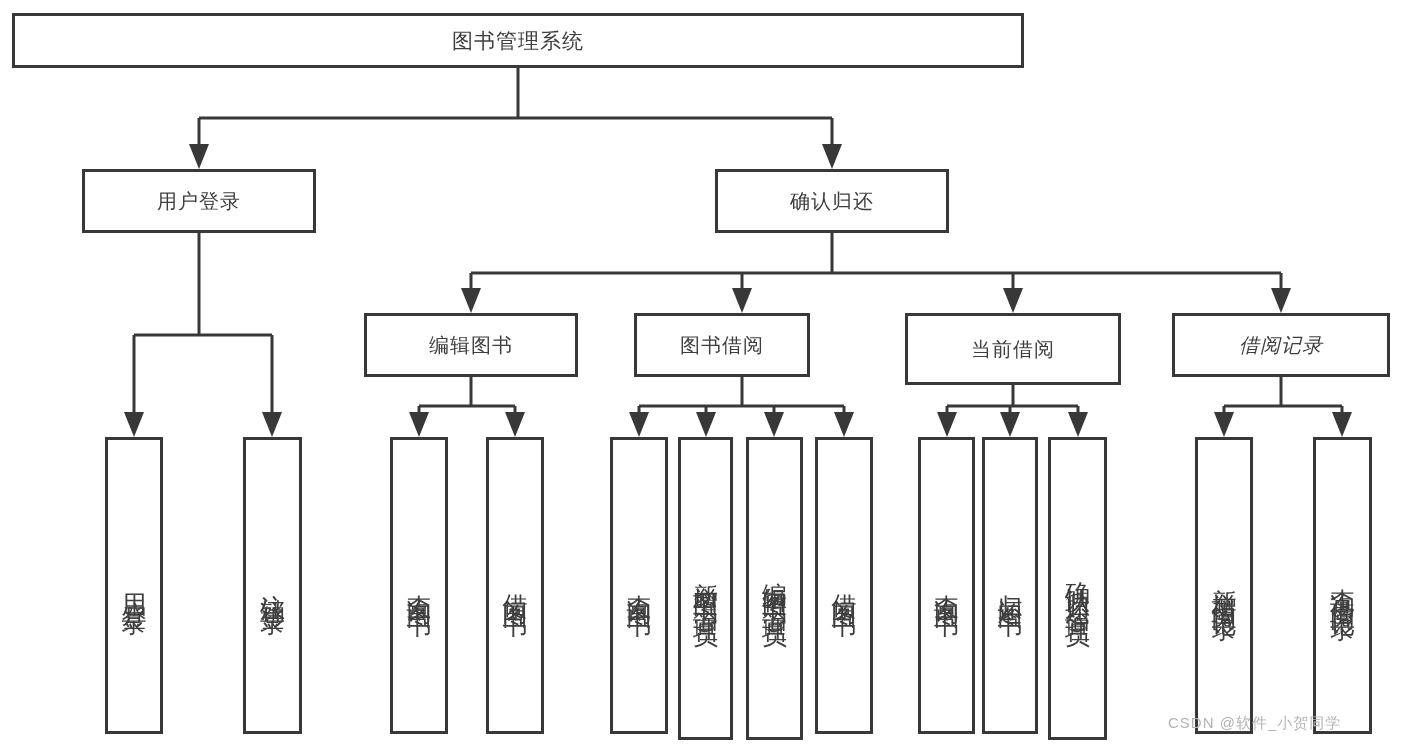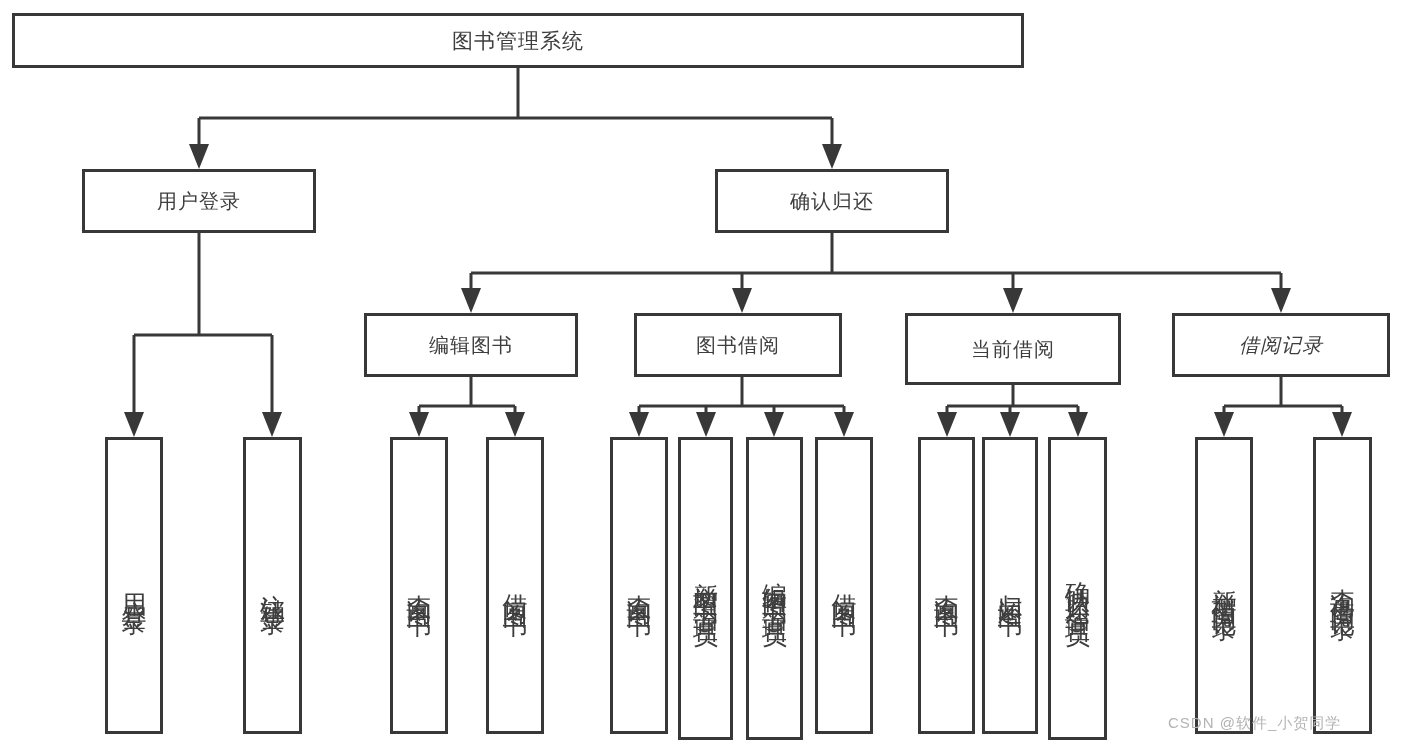--- a/index.html
+++ b/index.html
@@ -49,21 +49,21 @@
     line-height: 1;
     white-space: nowrap;
   }
 
   
   .n-root   { left: 12px;   top: 13px;  width: 1012px; height: 55px; }
   .n-login  { left: 82px;   top: 169px; width: 234px;  height: 64px; }
   .n-mgmt   { left: 715px;  top: 169px; width: 234px;  height: 64px; }
 
   .n-newb   { left: 364px;  top: 313px; width: 214px;  height: 64px; }
-  .n-borr   { left: 634px;  top: 313px; width: 208px;  height: 64px; }
+  .n-borr   { left: 634px;  top: 313px; width: 176px;  height: 64px; }
   .n-curr   { left: 905px;  top: 313px; width: 216px;  height: 72px; }
   .n-rec    { left: 1172px; top: 313px; width: 218px;  height: 64px; font-style: italic; }
 
   .leaf { top: 437px; height: 297px; }
   .leaf.tall { height: 303px; }
 
   .lf-login1 { left: 105px;  width: 58px; }
   .lf-login2 { left: 243px;  width: 59px; }
   .lf-newb1  { left: 390px;  width: 58px; }
   .lf-newb2  { left: 486px;  width: 58px; }

